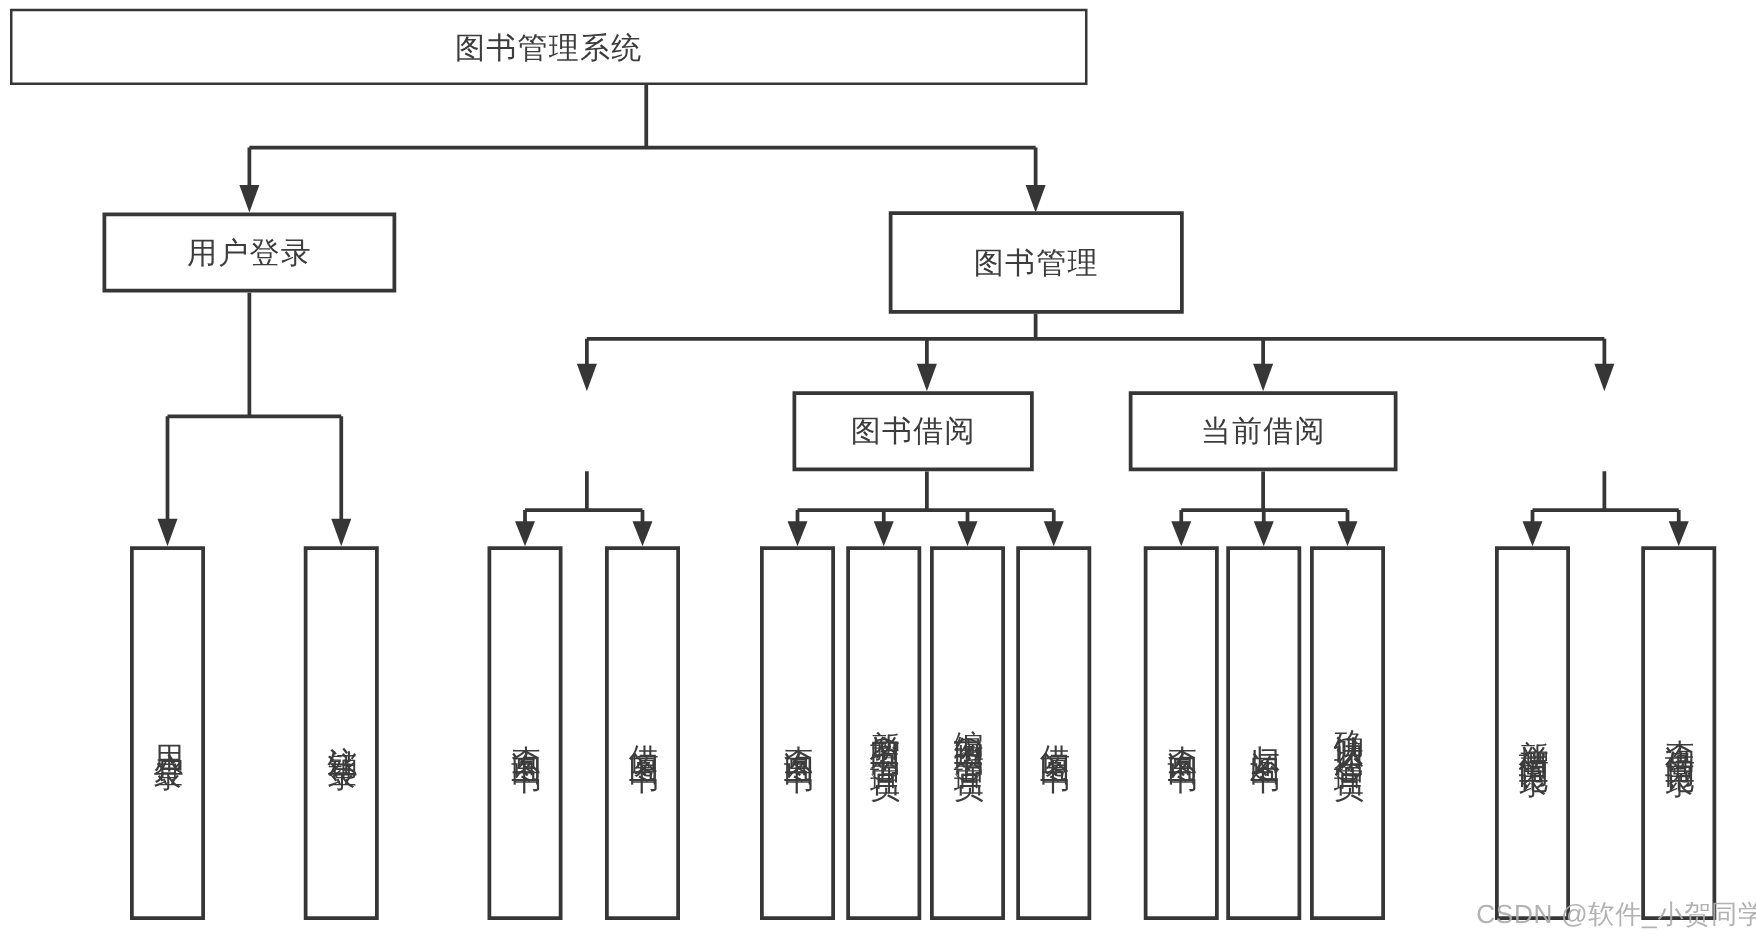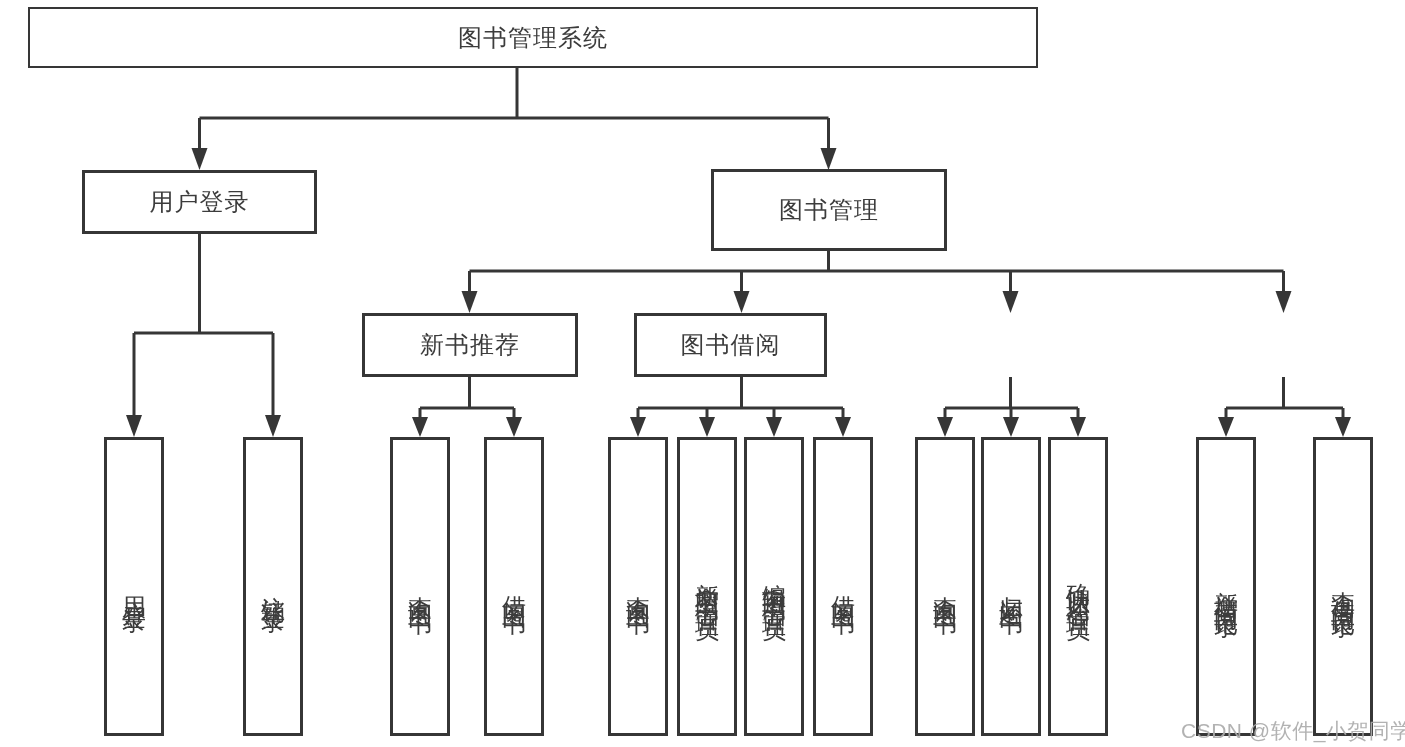--- a/index.html
+++ b/index.html
@@ -87,27 +87,27 @@
     <polygon points="1070,417 1086,417 1078,437" stroke="none"></polygon>
 
     <line x1="1283.5" y1="377" x2="1283.5" y2="408"></line>
     <line x1="1226" y1="408" x2="1343" y2="408"></line>
     <line x1="1226" y1="408" x2="1226" y2="423"></line>
     <polygon points="1218,417 1234,417 1226,437" stroke="none"></polygon>
     <line x1="1343" y1="408" x2="1343" y2="423"></line>
     <polygon points="1335,417 1351,417 1343,437" stroke="none"></polygon>
   </svg>
 
-  <div class="node top" style="left:28px;top:7px;width:1010px;height:61px">图书管理系统</div>
+  <div class="node top" style="left:8px;top:7px;width:862px;height:61px">图书管理系统</div>
 
   <div class="node lvl" style="left:82px;top:170px;width:235px;height:64px">用户登录</div>
   <div class="node lvl" style="left:711px;top:169px;width:236px;height:82px">图书管理</div>
 
-  <div class="node lvl" style="left:362px;top:313px;width:216px;height:64px">新书推荐</div>
   <div class="node lvl" style="left:634px;top:313px;width:193px;height:64px">图书借阅</div>
+  <div class="node lvl" style="left:903px;top:313px;width:215px;height:64px">当前借阅</div>
 
   <div class="node leaf" style="left:104px;top:437px;width:60px;height:299px">用户登录</div>
   <div class="node leaf" style="left:243px;top:437px;width:60px;height:299px">注销登录</div>
 
   <div class="node leaf" style="left:390px;top:437px;width:60px;height:299px">查询图书</div>
   <div class="node leaf" style="left:484px;top:437px;width:60px;height:299px">借阅图书</div>
 
   <div class="node leaf" style="left:608px;top:437px;width:60px;height:299px">查询图书</div>
   <div class="node leaf" style="left:677px;top:437px;width:60px;height:299px">新增图书（管理员）</div>
   <div class="node leaf" style="left:744px;top:437px;width:60px;height:299px">编辑图书（管理员）</div>

